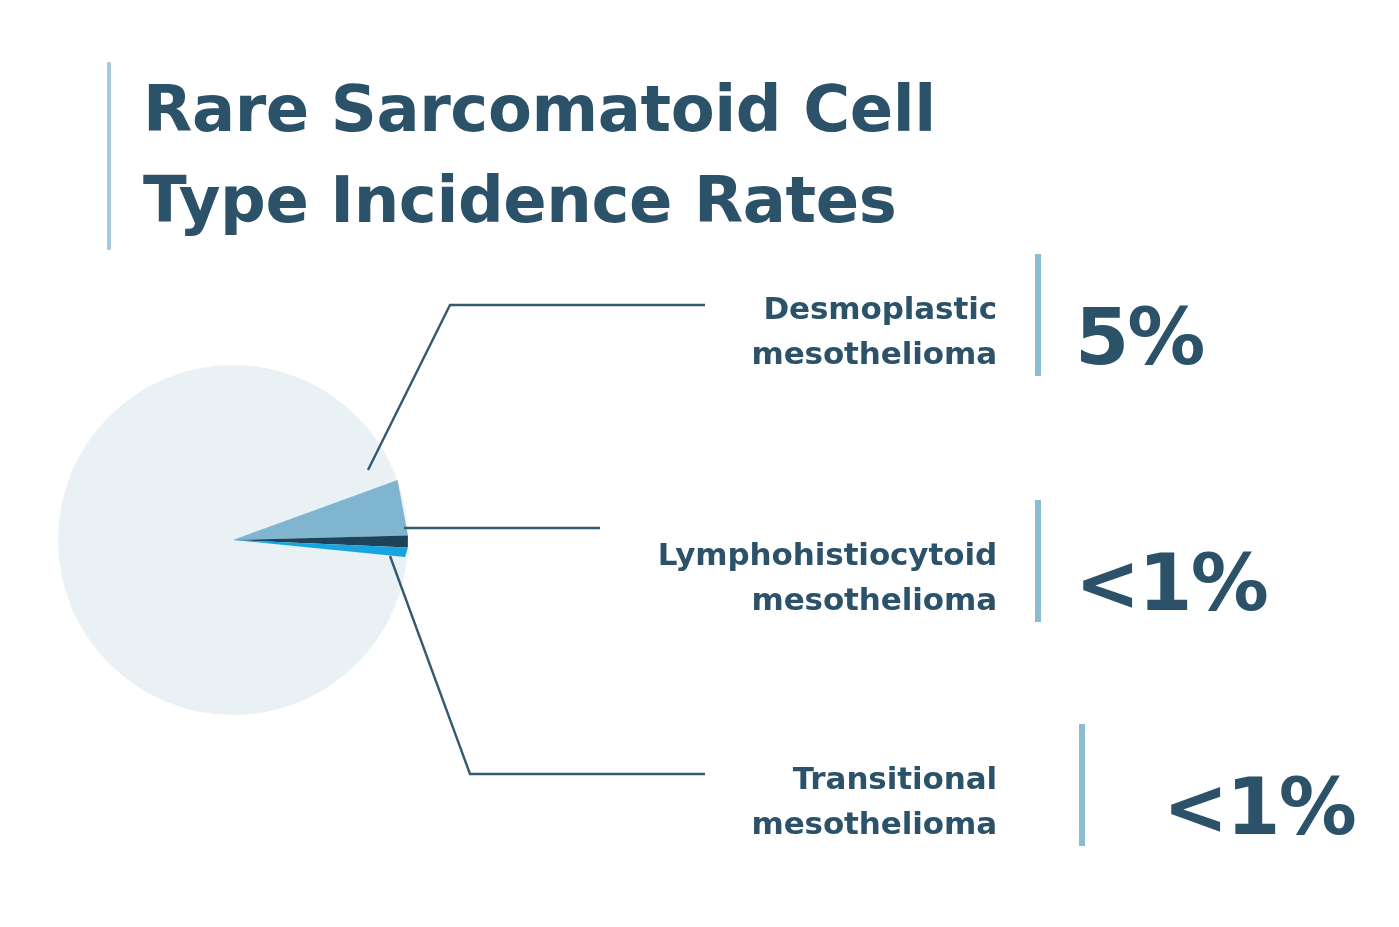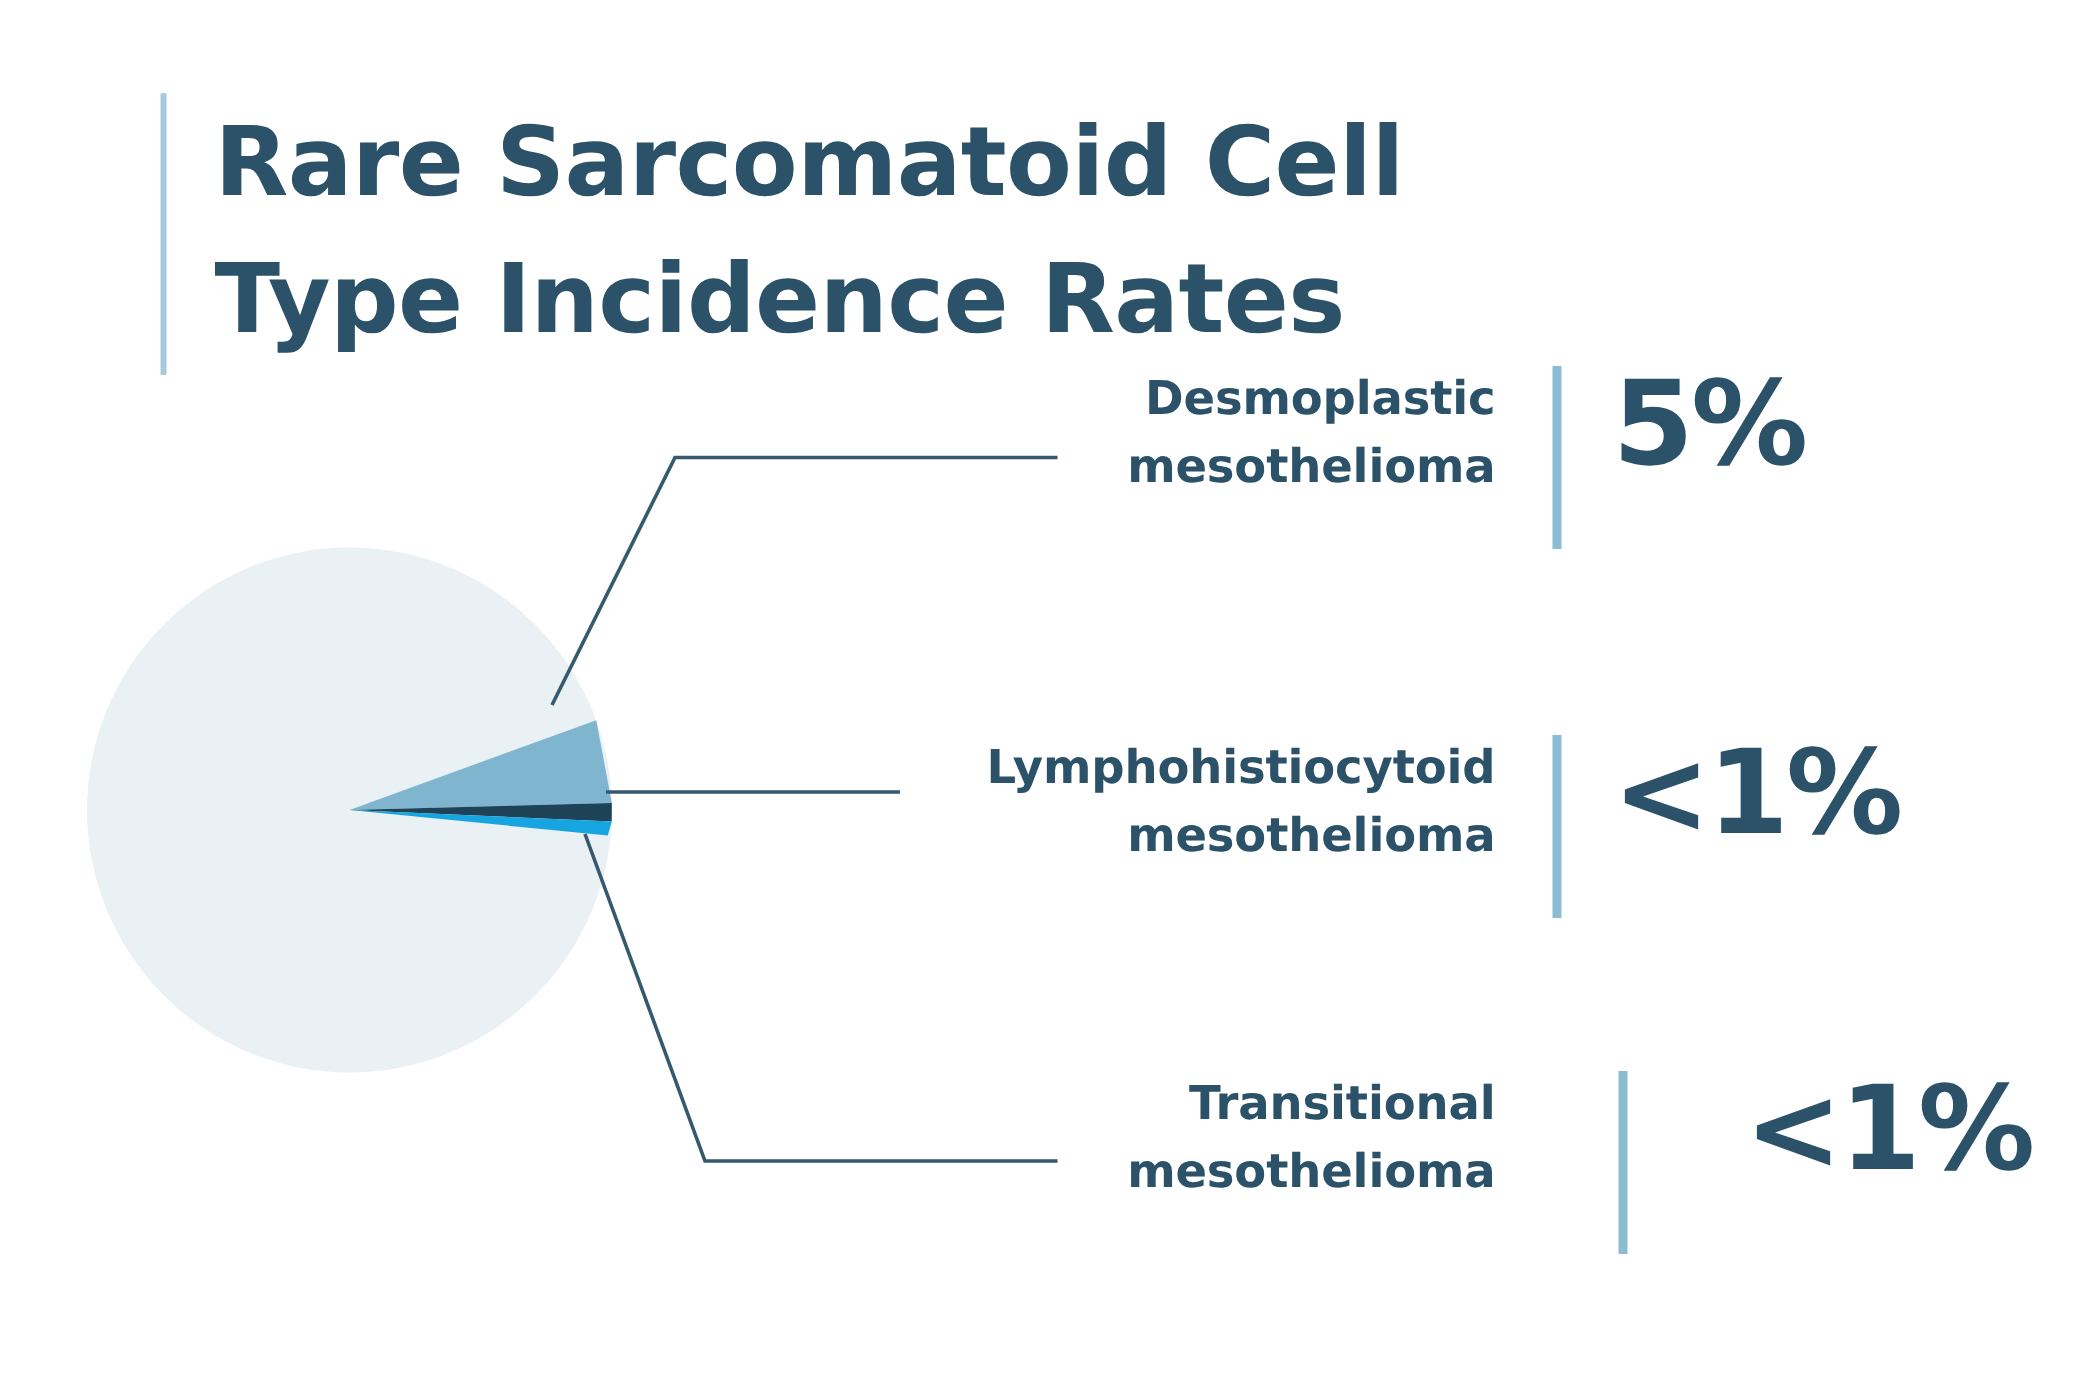--- a/index.html
+++ b/index.html
@@ -49,21 +49,21 @@
     top: 0px;
     width: 760px;
     height: 927px;
   }
   #pie-svg { display: block; }
 
   
   .legend-row {
     position: absolute;
     display: flex;
-    align-items: flex-start;
+    align-items: flex-end;
     height: 132px;
   }
   #legend-row-0 { left: 600px; top: 244px; }
   #legend-row-1 { left: 600px; top: 490px; }
   #legend-row-2 { left: 600px; top: 714px; gap: 44px; }
 
   .legend-label {
     width: 435px;
     text-align: right;
     color: #2b5268;

